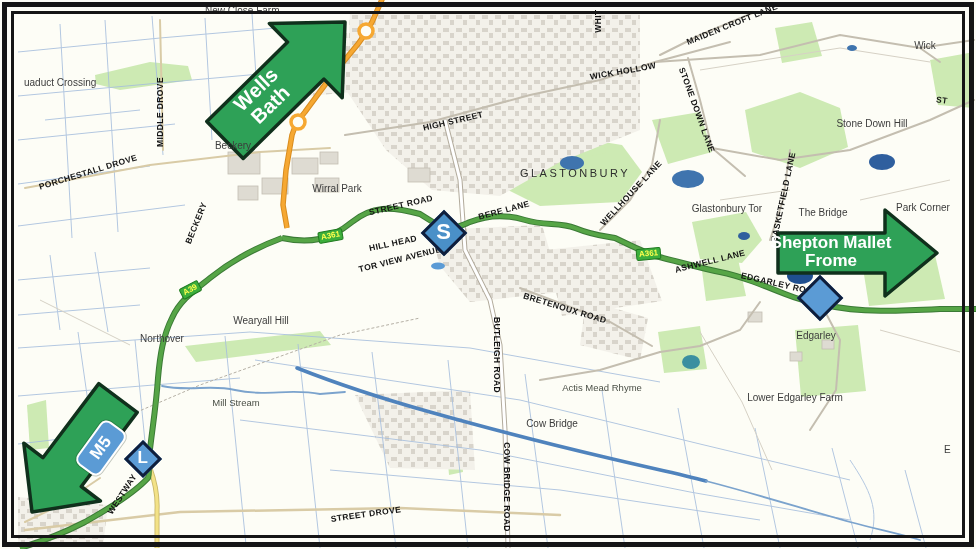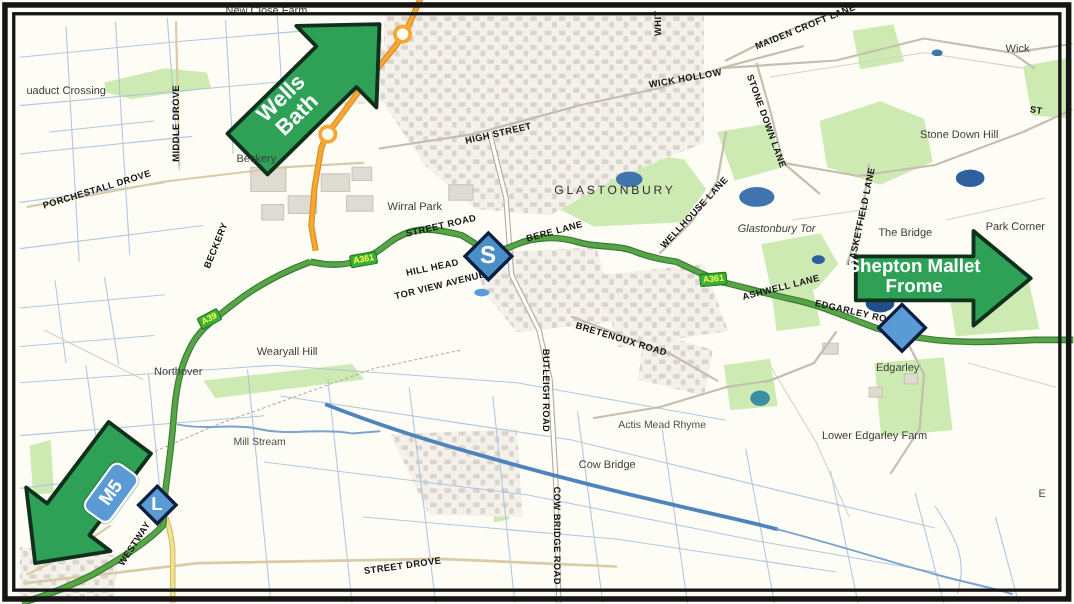--- a/index.html
+++ b/index.html
@@ -214,36 +214,36 @@
         <polygon points="137.2,412.4 81.3,486.5 100.4,501 32,512 23.8,443.2 42.9,457.7 98.8,383.6"></polygon>
       </g>
     </svg>
 
     <div class="lbl-place" style="left:205px;top:5px;">New Close Farm</div>
     <div class="lbl-place" style="left:24px;top:77px;">uaduct Crossing</div>
     <div class="lbl" style="left:160px;top:112px;transform:translate(-50%,-50%) rotate(-90deg);">MIDDLE DROVE</div>
     <div class="lbl" style="left:88px;top:172px;transform:translate(-50%,-50%) rotate(-17deg);">PORCHESTALL DROVE</div>
     <div class="lbl-place" style="left:233px;top:145px;transform:translate(-50%,-50%);">Beckery</div>
     <div class="lbl" style="left:196px;top:223px;transform:translate(-50%,-50%) rotate(-68deg);">BECKERY</div>
-    <div class="lbl-place" style="left:337px;top:188px;transform:translate(-50%,-50%);margin-left:40px;">Wirral Park</div>
+    <div class="lbl-place" style="left:337px;top:188px;transform:translate(-50%,-50%);">Wirral Park</div>
     <div class="lbl" style="left:453px;top:121px;transform:translate(-50%,-50%) rotate(-13deg);">HIGH STREET</div>
     <div class="lbl" style="left:623px;top:71px;transform:translate(-50%,-50%) rotate(-10deg);">WICK HOLLOW</div>
     <div class="lbl" style="left:598px;top:21px;transform:translate(-50%,-50%) rotate(-90deg);">WHIT</div>
     <div class="lbl" style="left:732px;top:24px;transform:translate(-50%,-50%) rotate(-22deg);">MAIDEN CROFT LANE</div>
     <div class="lbl" style="left:697px;top:110px;transform:translate(-50%,-50%) rotate(70deg);">STONE DOWN LANE</div>
     <div class="lbl-place" style="left:925px;top:45px;transform:translate(-50%,-50%);text-align:center;">Wick</div>
     <div class="lbl-place" style="left:872px;top:123px;transform:translate(-50%,-50%);text-align:center;">Stone Down Hill</div>
     <div class="lbl" style="left:942px;top:100px;transform:translate(-50%,-50%) rotate(8deg);">ST</div>
-    <div class="lbl-town" style="left:559px;top:173px;transform:translate(-50%,-50%);">GLASTONBURY</div>
+    <div class="lbl-town" style="left:575px;top:173px;transform:translate(-50%,-50%);">GLASTONBURY</div>
     <div class="lbl" style="left:401px;top:205px;transform:translate(-50%,-50%) rotate(-13deg);">STREET ROAD</div>
     <div class="lbl" style="left:393px;top:243px;transform:translate(-50%,-50%) rotate(-12deg);">HILL HEAD</div>
     <div class="lbl" style="left:400px;top:259px;transform:translate(-50%,-50%) rotate(-14deg);">TOR VIEW AVENUE</div>
     <div class="lbl" style="left:504px;top:210px;transform:translate(-50%,-50%) rotate(-15deg);">BERE LANE</div>
     <div class="lbl" style="left:631px;top:193px;transform:translate(-50%,-50%) rotate(-47deg);">WELLHOUSE LANE</div>
-    <div class="lbl-place" style="left:706px;top:208px;transform:translate(-50%,-50%);font-style:italic;">Glastonbury Tor</div>
+    <div class="lbl-place" style="left:727px;top:208px;transform:translate(-50%,-50%);">Glastonbury Tor</div>
     <div class="lbl" style="left:783px;top:197px;transform:translate(-50%,-50%) rotate(-78deg);">BASKETFIELD LANE</div>
     <div class="lbl-place" style="left:823px;top:212px;transform:translate(-50%,-50%);">The Bridge</div>
     <div class="lbl-place" style="left:923px;top:207px;transform:translate(-50%,-50%);">Park Corner</div>
     <div class="lbl" style="left:710px;top:261px;transform:translate(-50%,-50%) rotate(-14deg);">ASHWELL LANE</div>
     <div class="lbl" style="left:780px;top:284px;transform:translate(-50%,-50%) rotate(13deg);">EDGARLEY ROAD</div>
     <div class="lbl" style="left:565px;top:308px;transform:translate(-50%,-50%) rotate(17deg);">BRETENOUX ROAD</div>
     <div class="lbl-place" style="left:261px;top:320px;transform:translate(-50%,-50%);">Wearyall Hill</div>
     <div class="lbl-place" style="left:162px;top:338px;transform:translate(-50%,-50%);">Northover</div>
     <div class="lbl" style="left:497px;top:355px;transform:translate(-50%,-50%) rotate(90deg);">BUTLEIGH ROAD</div>
     <div class="lbl-place" style="left:816px;top:335px;transform:translate(-50%,-50%);">Edgarley</div>

